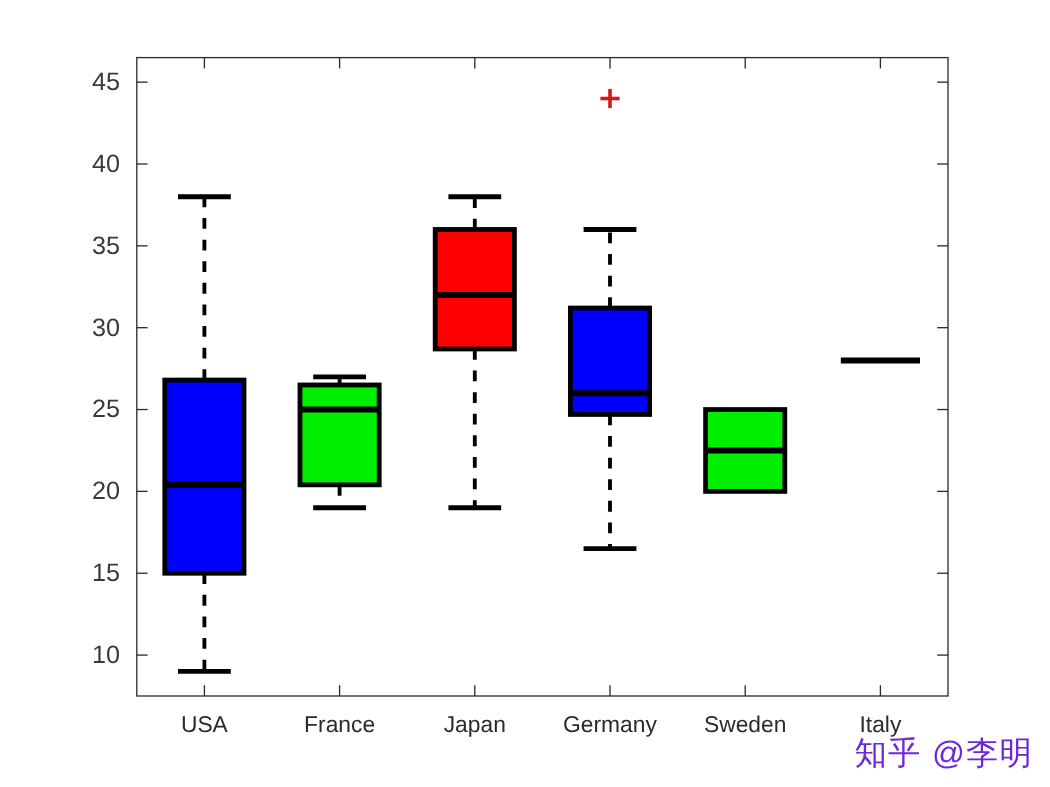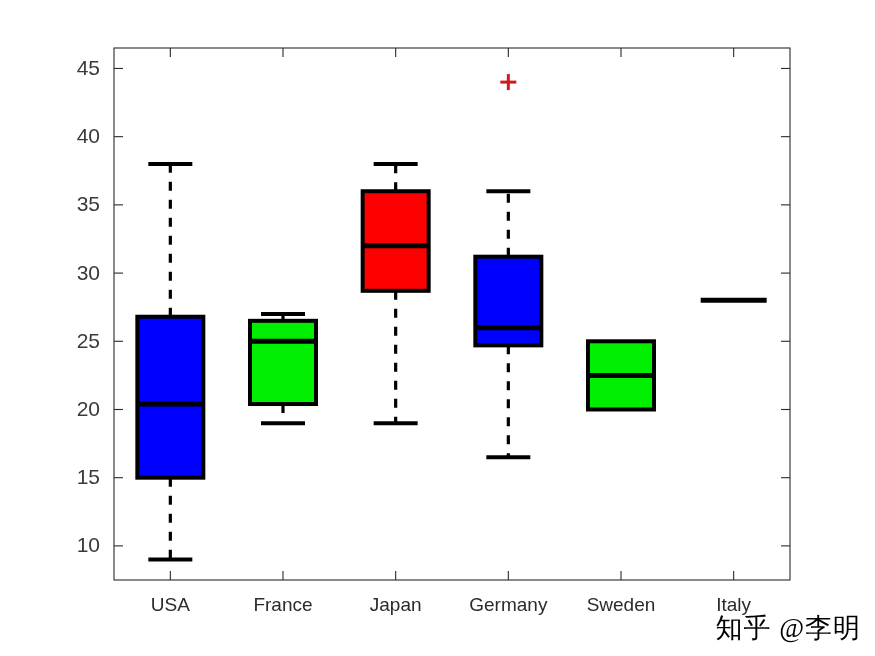--- a/index.html
+++ b/index.html
@@ -82,23 +82,23 @@
   .single-line {
     stroke: #000000;
     stroke-width: 5;
     stroke-linecap: butt;
   }
 
   #watermark {
     position: absolute;
     right: 14px;
     bottom: 10px;
-    font-family: Liberation Serif, serif;
+    font-family: Liberation Sans, sans-serif;
     font-size: 27px;
-    color: #000000;
+    color: #6d28d9;
     letter-spacing: 1px;
     white-space: nowrap;
     user-select: none;
   }
 </style>
 </head>
 <body>
 
 <div id="figure">
 

